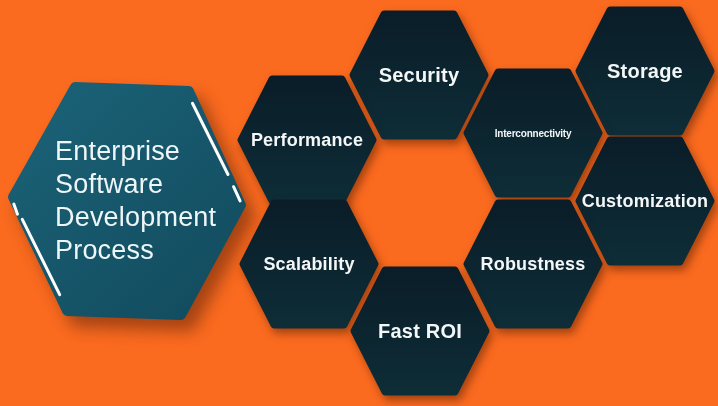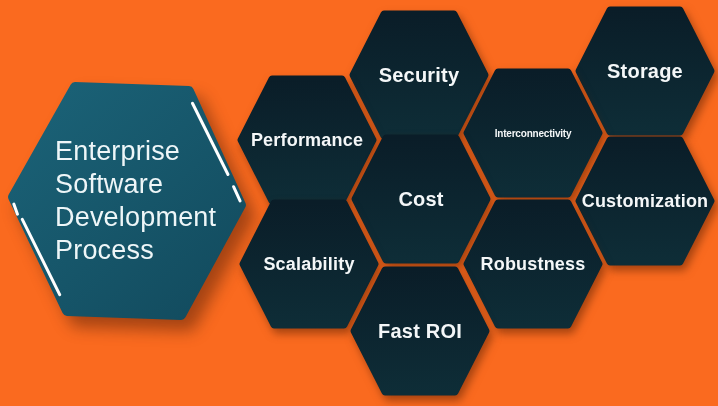--- a/index.html
+++ b/index.html
@@ -98,26 +98,20 @@
     <span class="hex-label">Performance</span>
   </div>
 
   <div class="hex hex--sm hex--interconnectivity">
     <svg width="140" height="130" viewBox="0 0 140 130">
       <polygon points="35,4 105,4 136,65 105,126 35,126 4,65" fill="url(#gradDark)" stroke="url(#gradDark)" stroke-width="7" stroke-linejoin="round"></polygon>
     </svg>
     <span class="hex-label">Interconnectivity</span>
   </div>
 
-  <div class="hex hex--cost">
-    <svg width="140" height="130" viewBox="0 0 140 130">
-      <polygon points="35,4 105,4 136,65 105,126 35,126 4,65" fill="url(#gradDark)" stroke="url(#gradDark)" stroke-width="7" stroke-linejoin="round"></polygon>
-    </svg>
-    <span class="hex-label">Cost</span>
-  </div>
 
   <div class="hex hex--md hex--customization">
     <svg width="140" height="130" viewBox="0 0 140 130">
       <polygon points="35,4 105,4 136,65 105,126 35,126 4,65" fill="url(#gradDark)" stroke="url(#gradDark)" stroke-width="7" stroke-linejoin="round"></polygon>
     </svg>
     <span class="hex-label">Customization</span>
   </div>
 
   <div class="hex hex--md hex--scalability">
     <svg width="140" height="130" viewBox="0 0 140 130">

